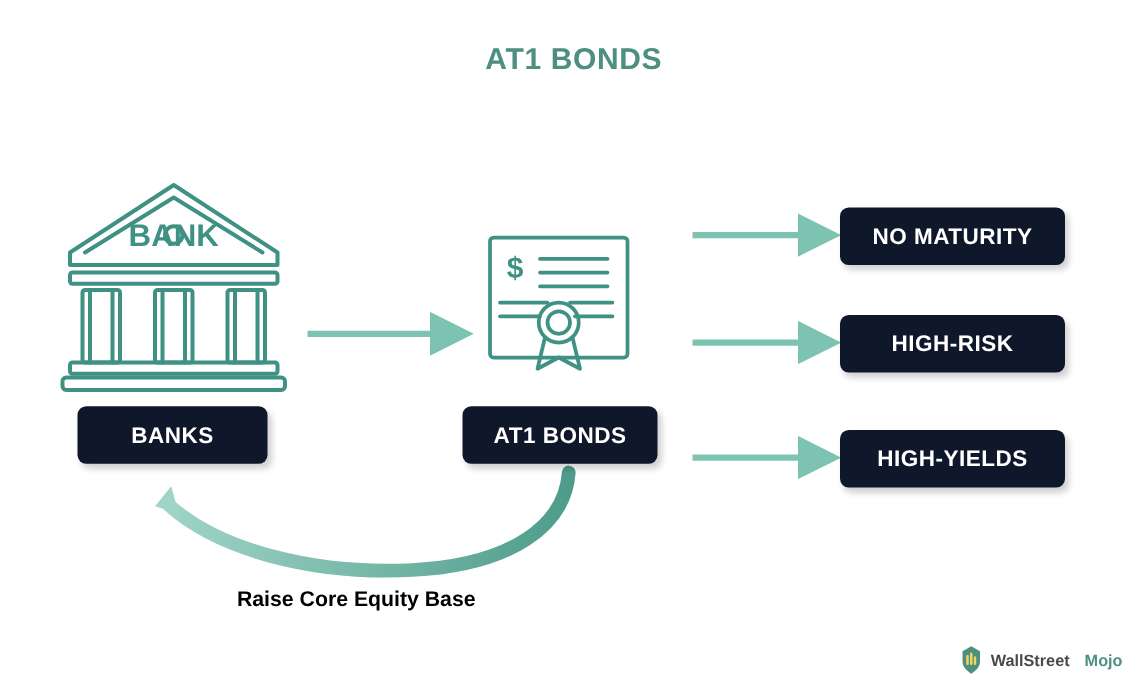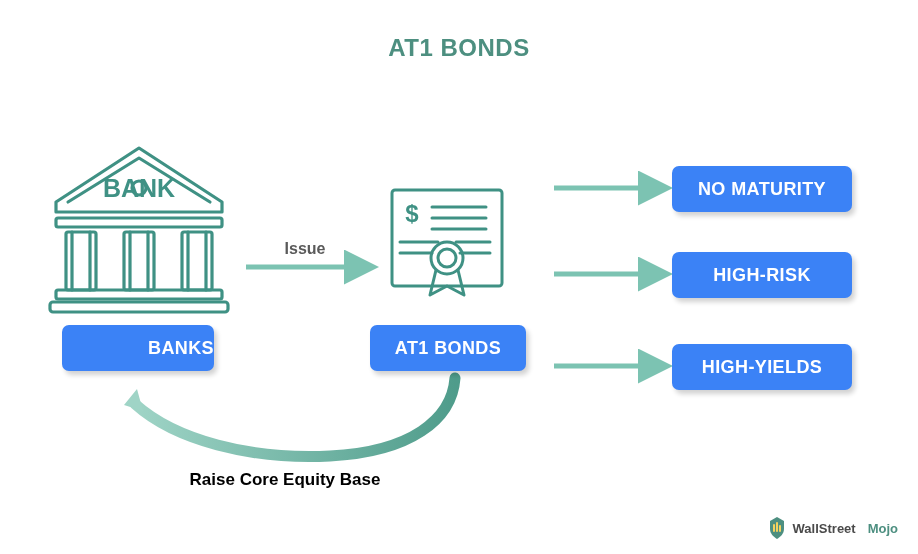--- a/index.html
+++ b/index.html
@@ -39,37 +39,36 @@
   }
   .cert-icon {
     position: absolute;
     left: 386px;
     top: 185px;
     width: 122px;
     height: 118px;
   }
   .label-box {
     position: absolute;
-    background: #3b82f6;
+    background: #0f172a;
     border-radius: 7px;
     color: #ffffff;
     font-weight: bold;
     display: flex;
     align-items: center;
     justify-content: center;
     box-shadow: 3px 4px 5px rgba(0,0,0,0.18);
     letter-spacing: 0.4px;
   }
   .box-banks {
     left: 62px;
     top: 325px;
     width: 152px;
     height: 46px;
     font-size: 18px;
-    justify-content: flex-end;
   }
   .box-at1 {
     left: 370px;
     top: 325px;
     width: 156px;
     height: 46px;
     font-size: 18px;
   }
   .box-nomat {
     left: 672px;
@@ -213,21 +212,20 @@
   </div>
 
   <div class="label-box box-highyield">
     <span>HIGH-YIELDS</span>
   </div>
 
   <div class="label-box box-highrisk">
     <span>HIGH-RISK</span>
   </div>
 
-  <div class="issue-label">Issue</div>
 
   <div class="bottom-label">Raise Core Equity Base</div>
 
   <div class="logo">
     <svg width="22" height="24" viewBox="0 0 22 24">
       <path d="M11 1 L18 5 L18 13 C18 18 14 21 11 23 C8 21 4 18 4 13 L4 5 Z" fill="#4d8f80"></path>
       <path d="M8 9 L8 15 M11 7 L11 15 M14 10 L14 15" stroke="#f4d35e" stroke-width="2" stroke-linecap="round"></path>
     </svg>
     <div class="logo-text">
       <span>WallStreet</span><span class="mojo">Mojo</span>

